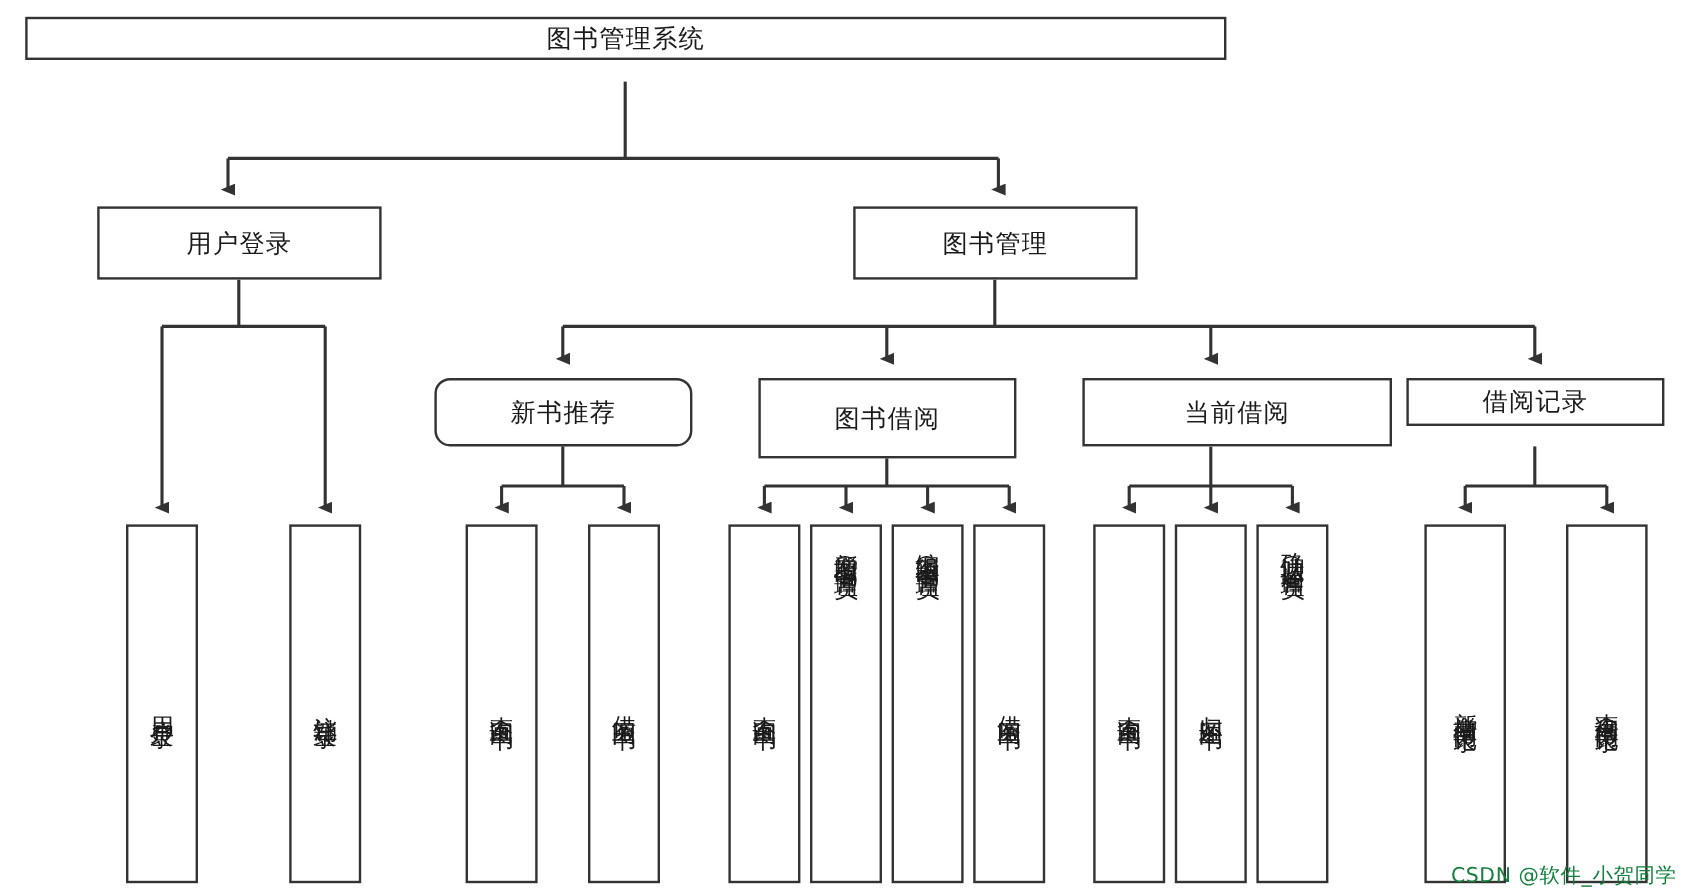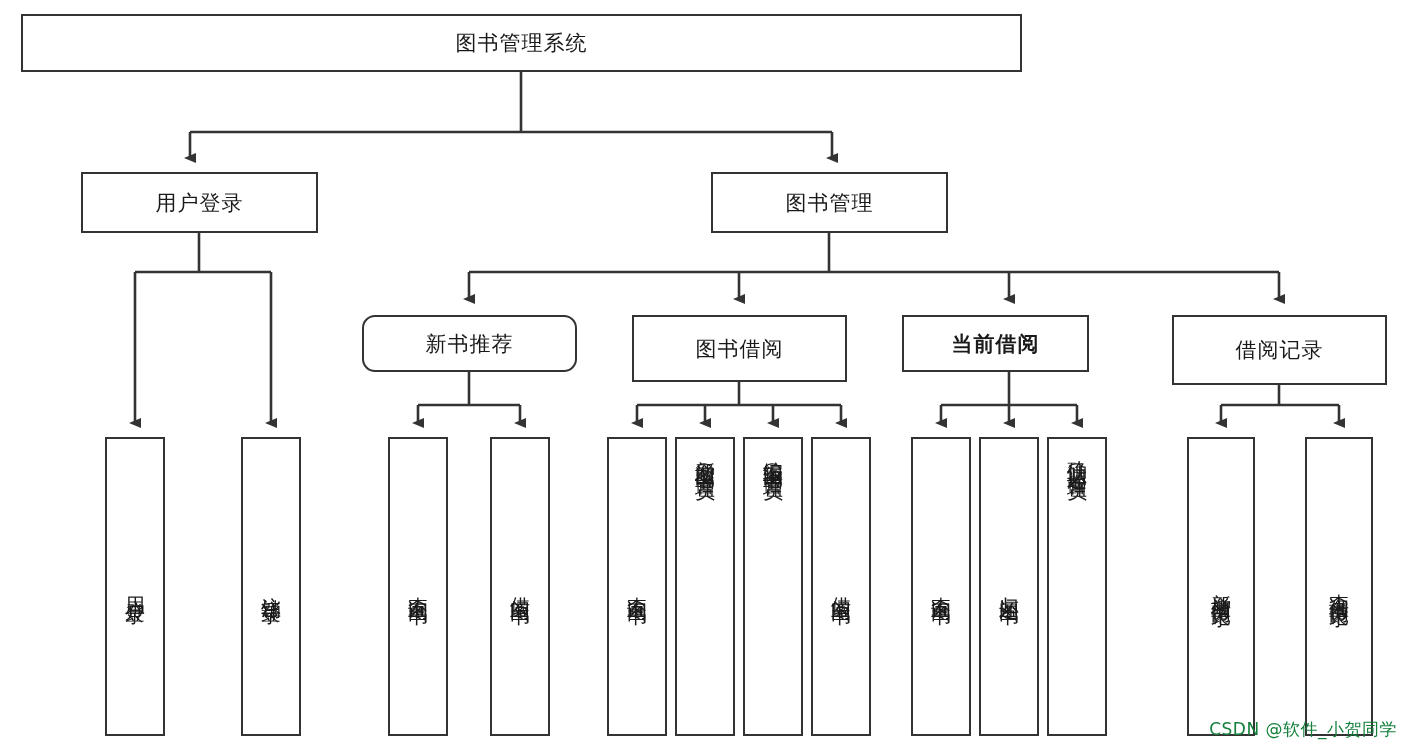--- a/index.html
+++ b/index.html
@@ -109,41 +109,41 @@
       <path d="M1009,405 L1009,423" marker-end="url(#arrow)"></path>
       <path d="M1077,405 L1077,423" marker-end="url(#arrow)"></path>
 
       <path d="M1279,372 L1279,405"></path>
       <path d="M1221,405 L1339,405"></path>
       <path d="M1221,405 L1221,423" marker-end="url(#arrow)"></path>
       <path d="M1339,405 L1339,423" marker-end="url(#arrow)"></path>
     </g>
   </svg>
 
-  <div class="node h-node" style="left:21px; top:14px; width:1001px; height:58px;">
+  <div class="node h-node" style="left:21px; top:14px; width:1001px; height:36px;">
     <span>图书管理系统</span>
   </div>
 
   <div class="node h-node" style="left:81px; top:172px; width:237px; height:61px;">
     <span>用户登录</span>
   </div>
   <div class="node h-node" style="left:711px; top:172px; width:237px; height:61px;">
     <span>图书管理</span>
   </div>
 
   <div class="node h-node" style="left:362px; top:315px; width:215px; height:57px;border-radius:13px;">
     <span>新书推荐</span>
   </div>
   <div class="node h-node" style="left:632px; top:315px; width:215px; height:67px;">
     <span>图书借阅</span>
   </div>
-  <div class="node h-node" style="left:902px; top:315px; width:187px; height:57px;font-weight:bold;">
+  <div class="node h-node" style="left:902px; top:315px; width:258px; height:57px;">
     <span>当前借阅</span>
   </div>
-  <div class="node h-node" style="left:1172px; top:315px; width:215px; height:70px;">
+  <div class="node h-node" style="left:1172px; top:315px; width:215px; height:40px;">
     <span>借阅记录</span>
   </div>
 
   <div class="node v-node" style="left:105px; top:437px; width:60px; height:299px;">
     <span>用户登录</span>
   </div>
   <div class="node v-node" style="left:241px; top:437px; width:60px; height:299px;">
     <span>注销登录</span>
   </div>
 

